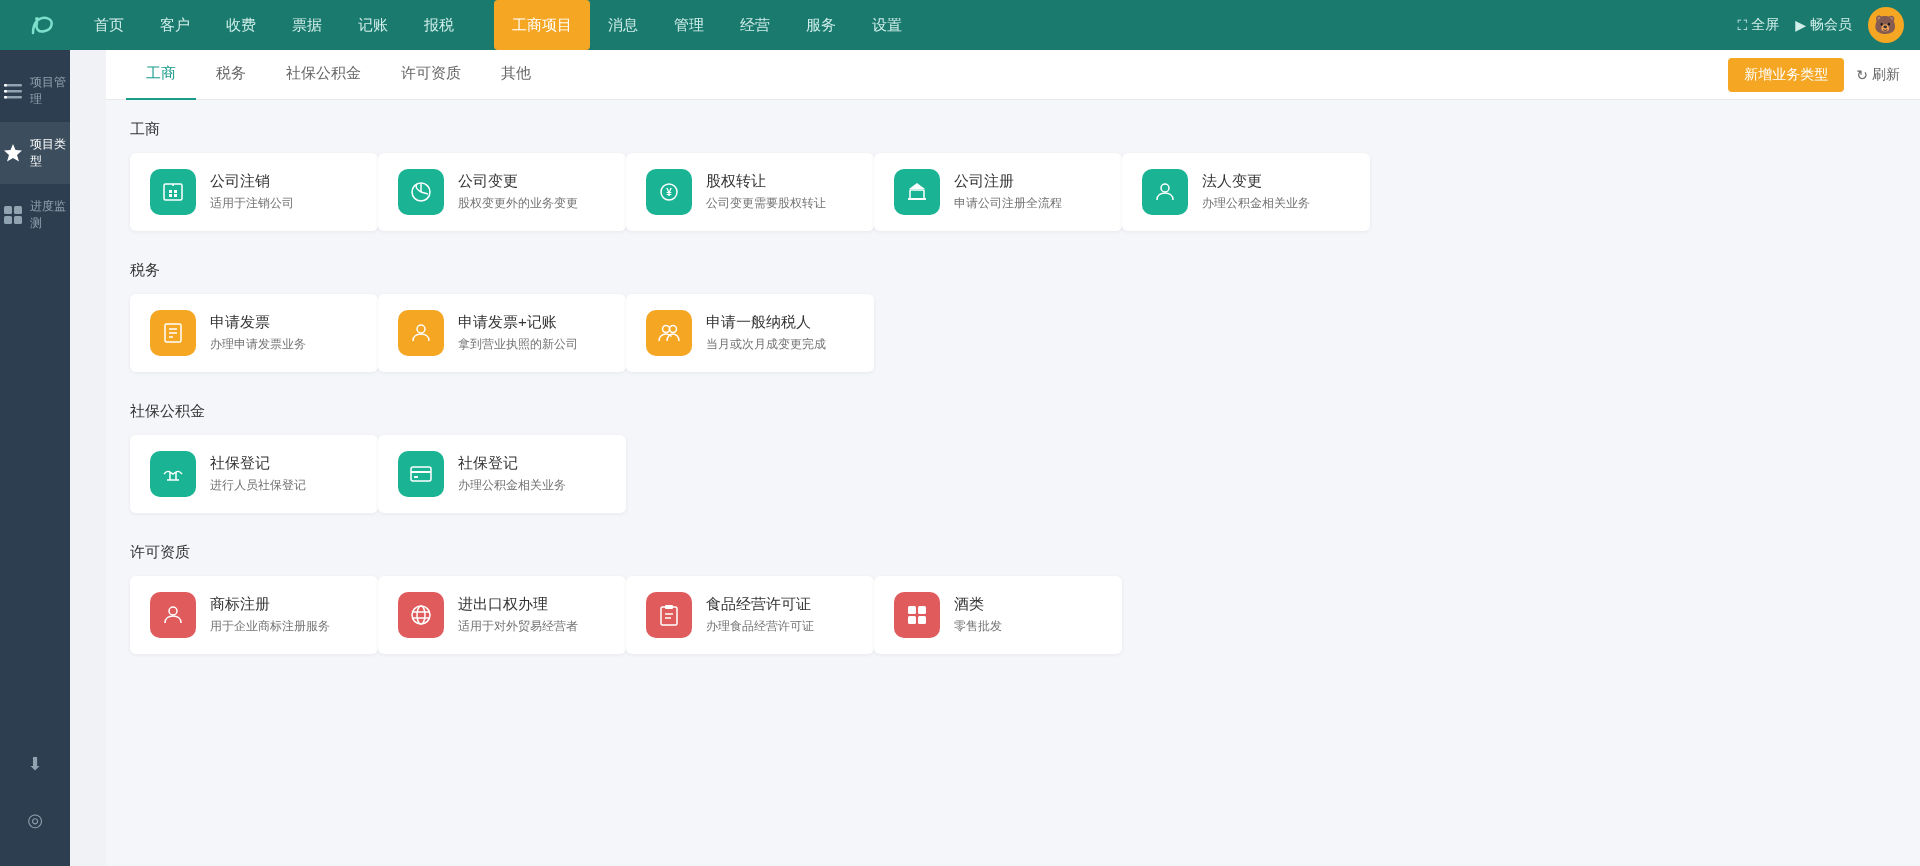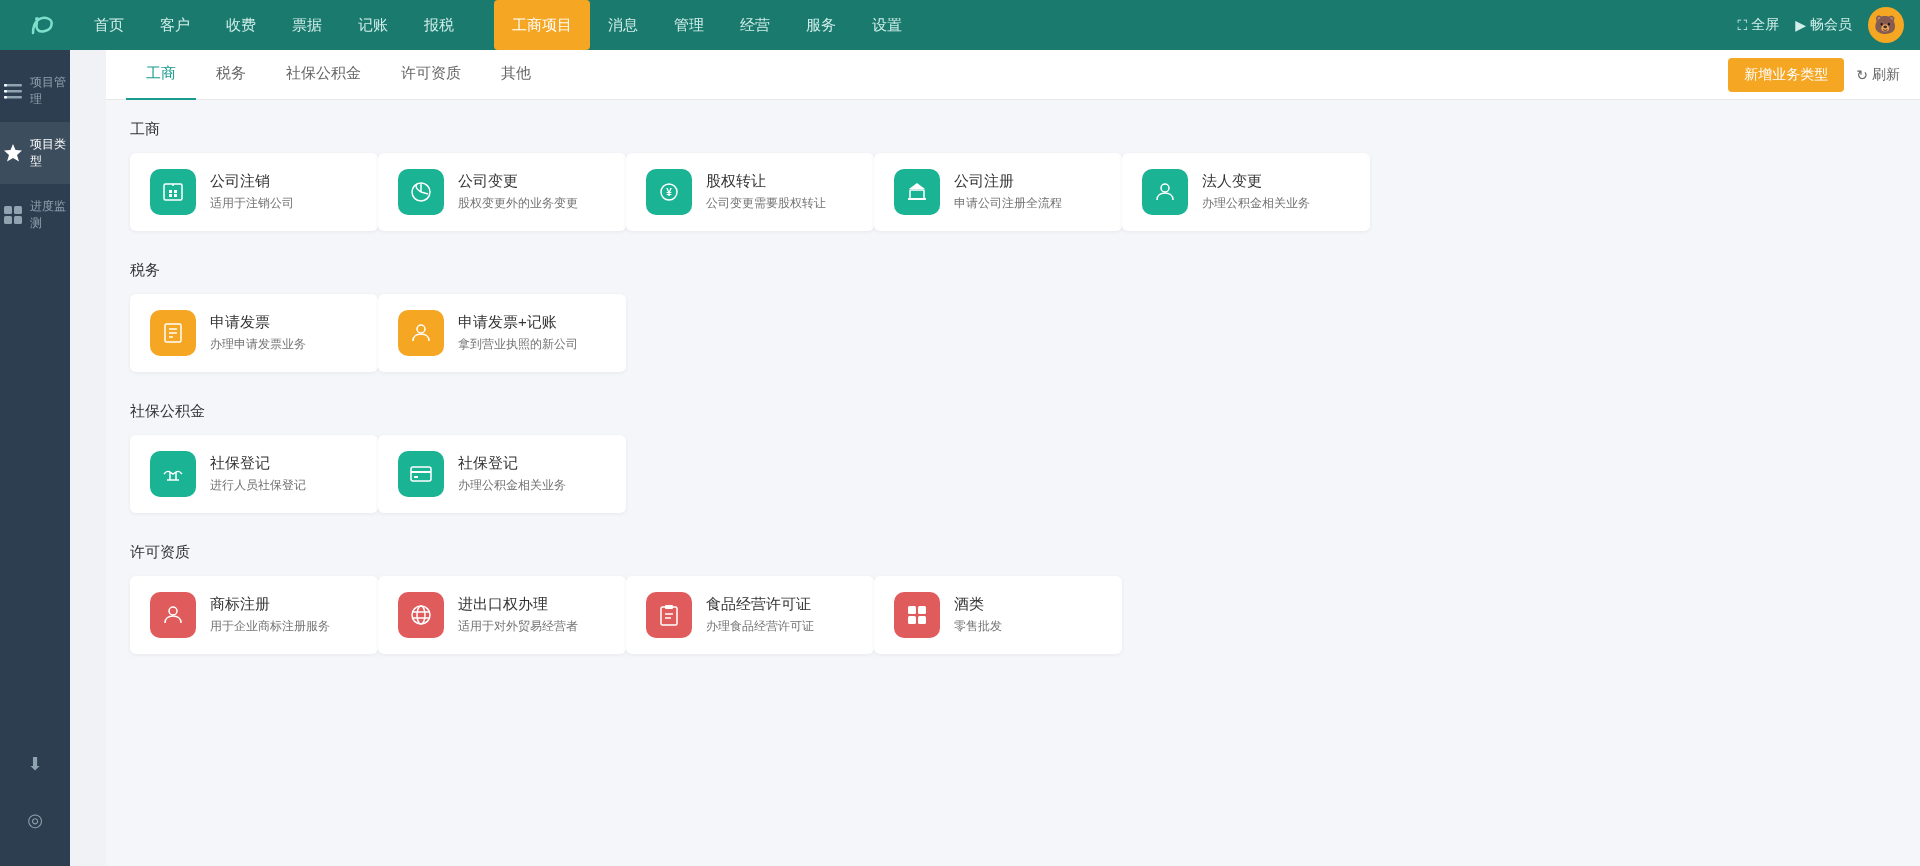--- a/index.html
+++ b/index.html
@@ -435,20 +435,34 @@
                 <svg width="24" height="24" viewBox="0 0 24 24" fill="none">
                   <circle cx="12" cy="8" r="4" stroke="#fff" stroke-width="1.5"></circle>
                   <path d="M4 20 C4 15 8 13 12 13 C16 13 20 15 20 20" stroke="#fff" stroke-width="1.5" fill="none"></path>
                 </svg>
               </div>
               <div class="service-info">
                 <div class="service-name">申请发票+记账</div>
                 <div class="service-desc">拿到营业执照的新公司</div>
               </div>
             </div>
+            <div class="service-card">
+              <div class="service-icon icon-orange">
+                <svg width="24" height="24" viewBox="0 0 24 24" fill="none">
+                  <circle cx="9" cy="8" r="3.5" stroke="#fff" stroke-width="1.5"></circle>
+                  <circle cx="16" cy="8" r="3.5" stroke="#fff" stroke-width="1.5"></circle>
+                  <path d="M2 20 C2 15.5 5.5 13 9 13 C11 13 13 14 14.5 15.5" stroke="#fff" stroke-width="1.5" fill="none"></path>
+                  <path d="M10 20 C10 15.5 13 13 16 13 C19 13 22 15.5 22 20" stroke="#fff" stroke-width="1.5" fill="none"></path>
+                </svg>
+              </div>
+              <div class="service-info">
+                <div class="service-name">申请一般纳税人</div>
+                <div class="service-desc">当月或次月成变更完成</div>
+              </div>
+            </div>
           </div>
         </div>
         <div class="section">
           <div class="section-title">社保公积金</div>
           <div class="cards-grid">
             <div class="service-card">
               <div class="service-icon icon-teal">
                 <svg width="24" height="24" viewBox="0 0 24 24" fill="none">
                   <path d="M3 12 C3 12 6 8 9 10 L12 12 L15 10 C18 8 21 12 21 12" stroke="#fff" stroke-width="1.5" fill="none"></path>
                   <path d="M9 10 L9 18" stroke="#fff" stroke-width="1.5"></path>

